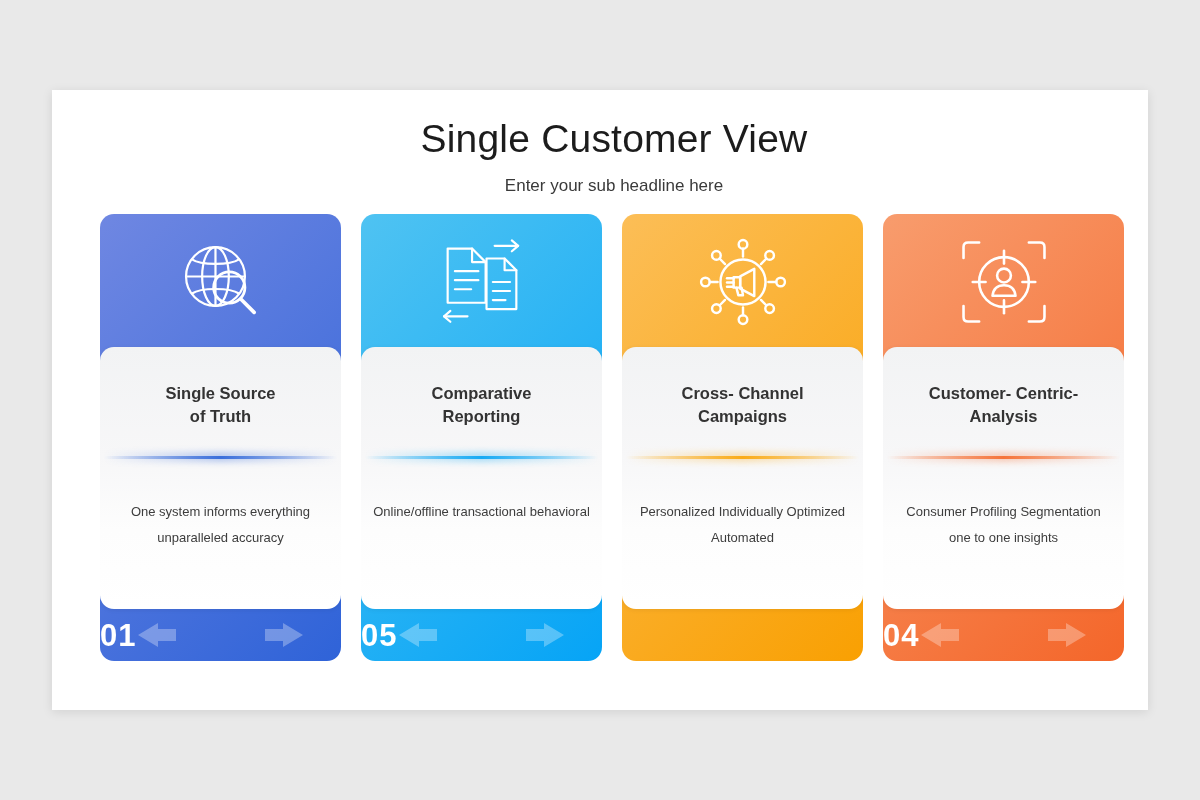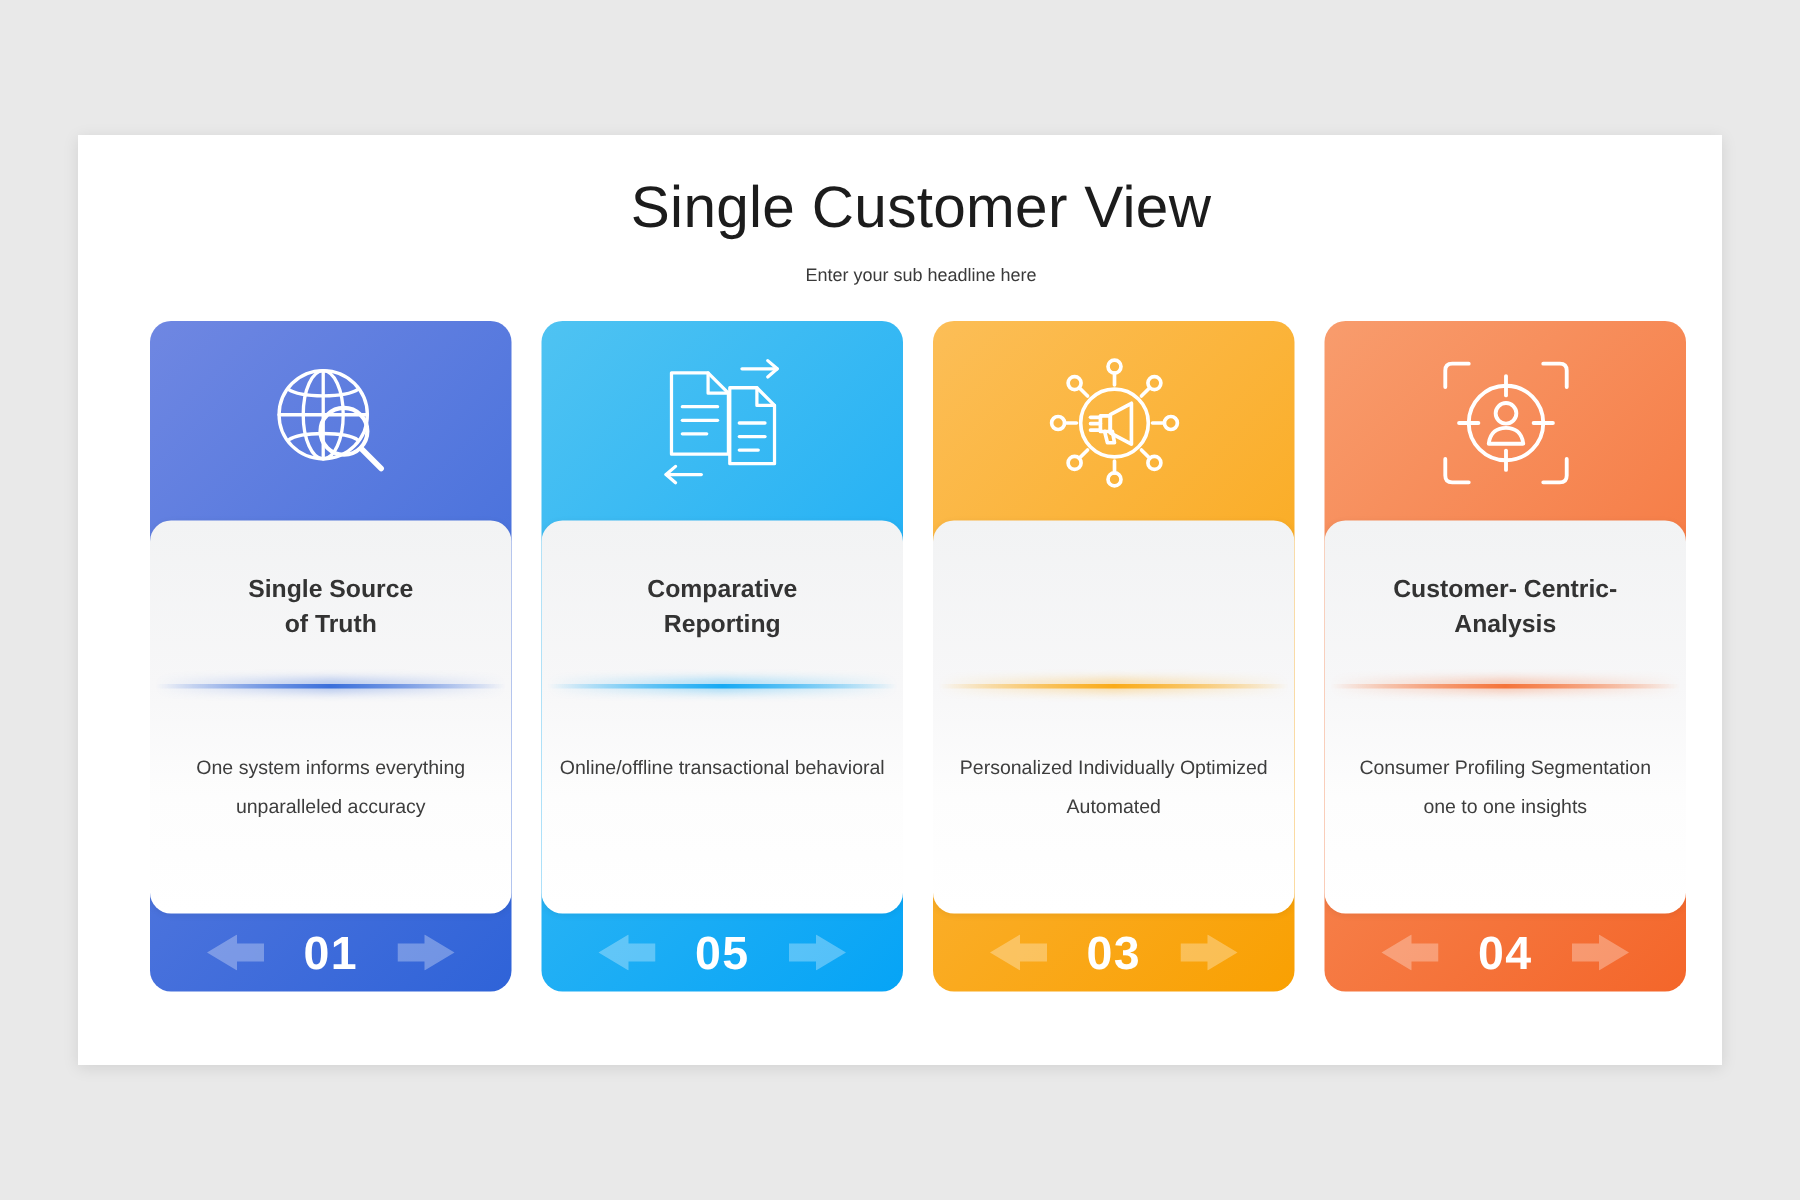--- a/index.html
+++ b/index.html
@@ -22,21 +22,21 @@
   #header { text-align: center; padding-top: 28px; }
   #title {
     font-size: 39px;
     font-weight: 400;
     color: #1c1c1c;
     letter-spacing: 0.2px;
     line-height: 1.1;
   }
   #subtitle {
     margin-top: 15px;
-    font-size: 12px;
+    font-size: 17px;
     color: #3a3a3a;
     font-weight: 400;
   }
 
   #cards {
     position: absolute;
     left: 48px; top: 124px;
     width: 1002px;
     display: flex;
     gap: 20px;
@@ -113,21 +113,20 @@
     color: #3d3d3d;
     line-height: 1.98;
   }
 
   .card-footer {
     position: absolute;
     left: 0; right: 0; bottom: 0;
     height: 52px;
     display: flex;
     align-items: center;
-    justify-content: center;
   }
   .card-number {
     font-size: 31px;
     font-weight: bold;
     color: #ffffff;
     letter-spacing: 1px;
     z-index: 2;
     line-height: 1;
   }
   .arrow {
@@ -267,38 +266,33 @@
         <path d="M47 44 L62 36 L62 65 L47 57 Z"></path>
         <line x1="33" y1="46" x2="40" y2="46"></line>
         <line x1="33" y1="50.5" x2="40" y2="50.5"></line>
         <line x1="33" y1="55" x2="40" y2="55"></line>
         <path d="M43 56 L45 64 L50 64 L48.5 56"></path>
       </g>
     </svg>
     </div>
 
     <div class="inner-panel">
+      <div class="card-title">
+        <span>Cross- Channel</span><br>
+        <span>Campaigns</span>
+      </div>
 
       <div class="divider-wrap">
         <div class="divider-glow" style="background:linear-gradient(90deg, rgba(255,255,255,0) 0%, #faab18 50%, rgba(255,255,255,0) 100%);"></div>
         <div class="divider" style="background:linear-gradient(90deg, rgba(255,255,255,0) 0%, #faab18 50%, rgba(255,255,255,0) 100%);"></div>
       </div>
 
       <div class="card-desc">Personalized Individually Optimized Automated</div>
     </div>
 
-    <div class="card-footer">
-      <svg class="arrow arrow-left" width="62" height="24" viewBox="0 0 62 24">
-            <path d="M44,6 L44,0 L24,12 L44,24 L44,18 L62,18 L62,6 Z" fill="#ffffff"></path>
-          </svg>
-      <span class="card-number">03</span>
-      <svg class="arrow arrow-right" width="62" height="24" viewBox="0 0 62 24">
-            <path d="M18,6 L18,0 L38,12 L18,24 L18,18 L0,18 L0,6 Z" fill="#ffffff"></path>
-          </svg>
-    </div>
   </div>
       <div class="card" style="background: linear-gradient(135deg, rgb(248, 156, 109) 0%, rgb(244, 102, 42) 100%); text-decoration: underline;">
     <div class="card-icon-area">
       <svg width="92" height="92" viewBox="0 0 100 100">
       <g stroke="#ffffff" fill="none" stroke-width="2.8" stroke-linecap="round" stroke-linejoin="round">
         <path d="M6 24 L6 12 Q6 7 11 7 L23 7"></path>
         <path d="M77 7 L89 7 Q94 7 94 12 L94 24"></path>
         <path d="M94 76 L94 88 Q94 93 89 93 L77 93"></path>
         <path d="M23 93 L11 93 Q6 93 6 88 L6 76"></path>
         <circle cx="50" cy="50" r="27"></circle>

